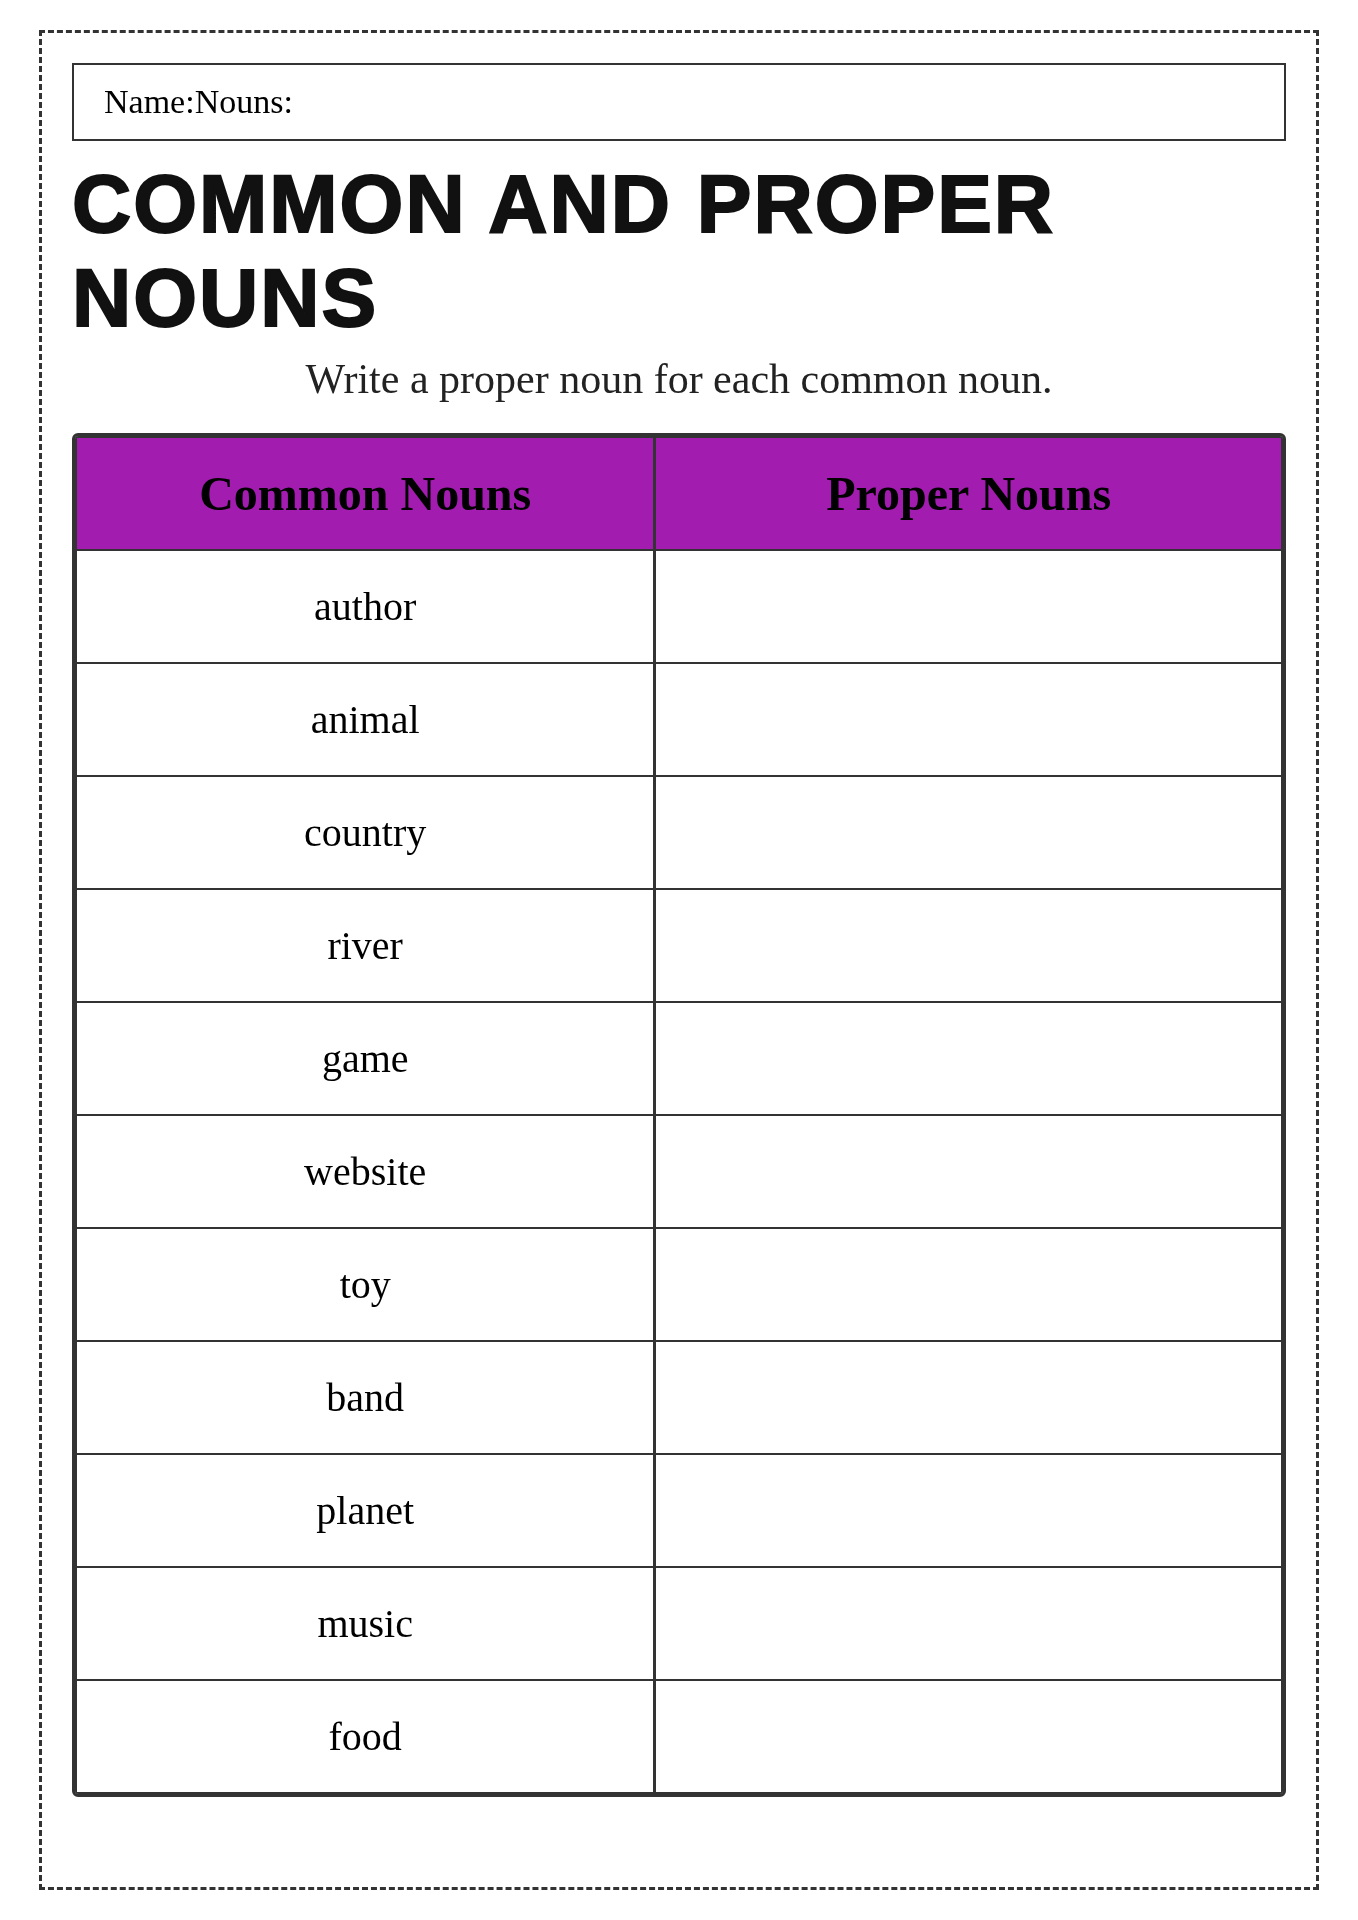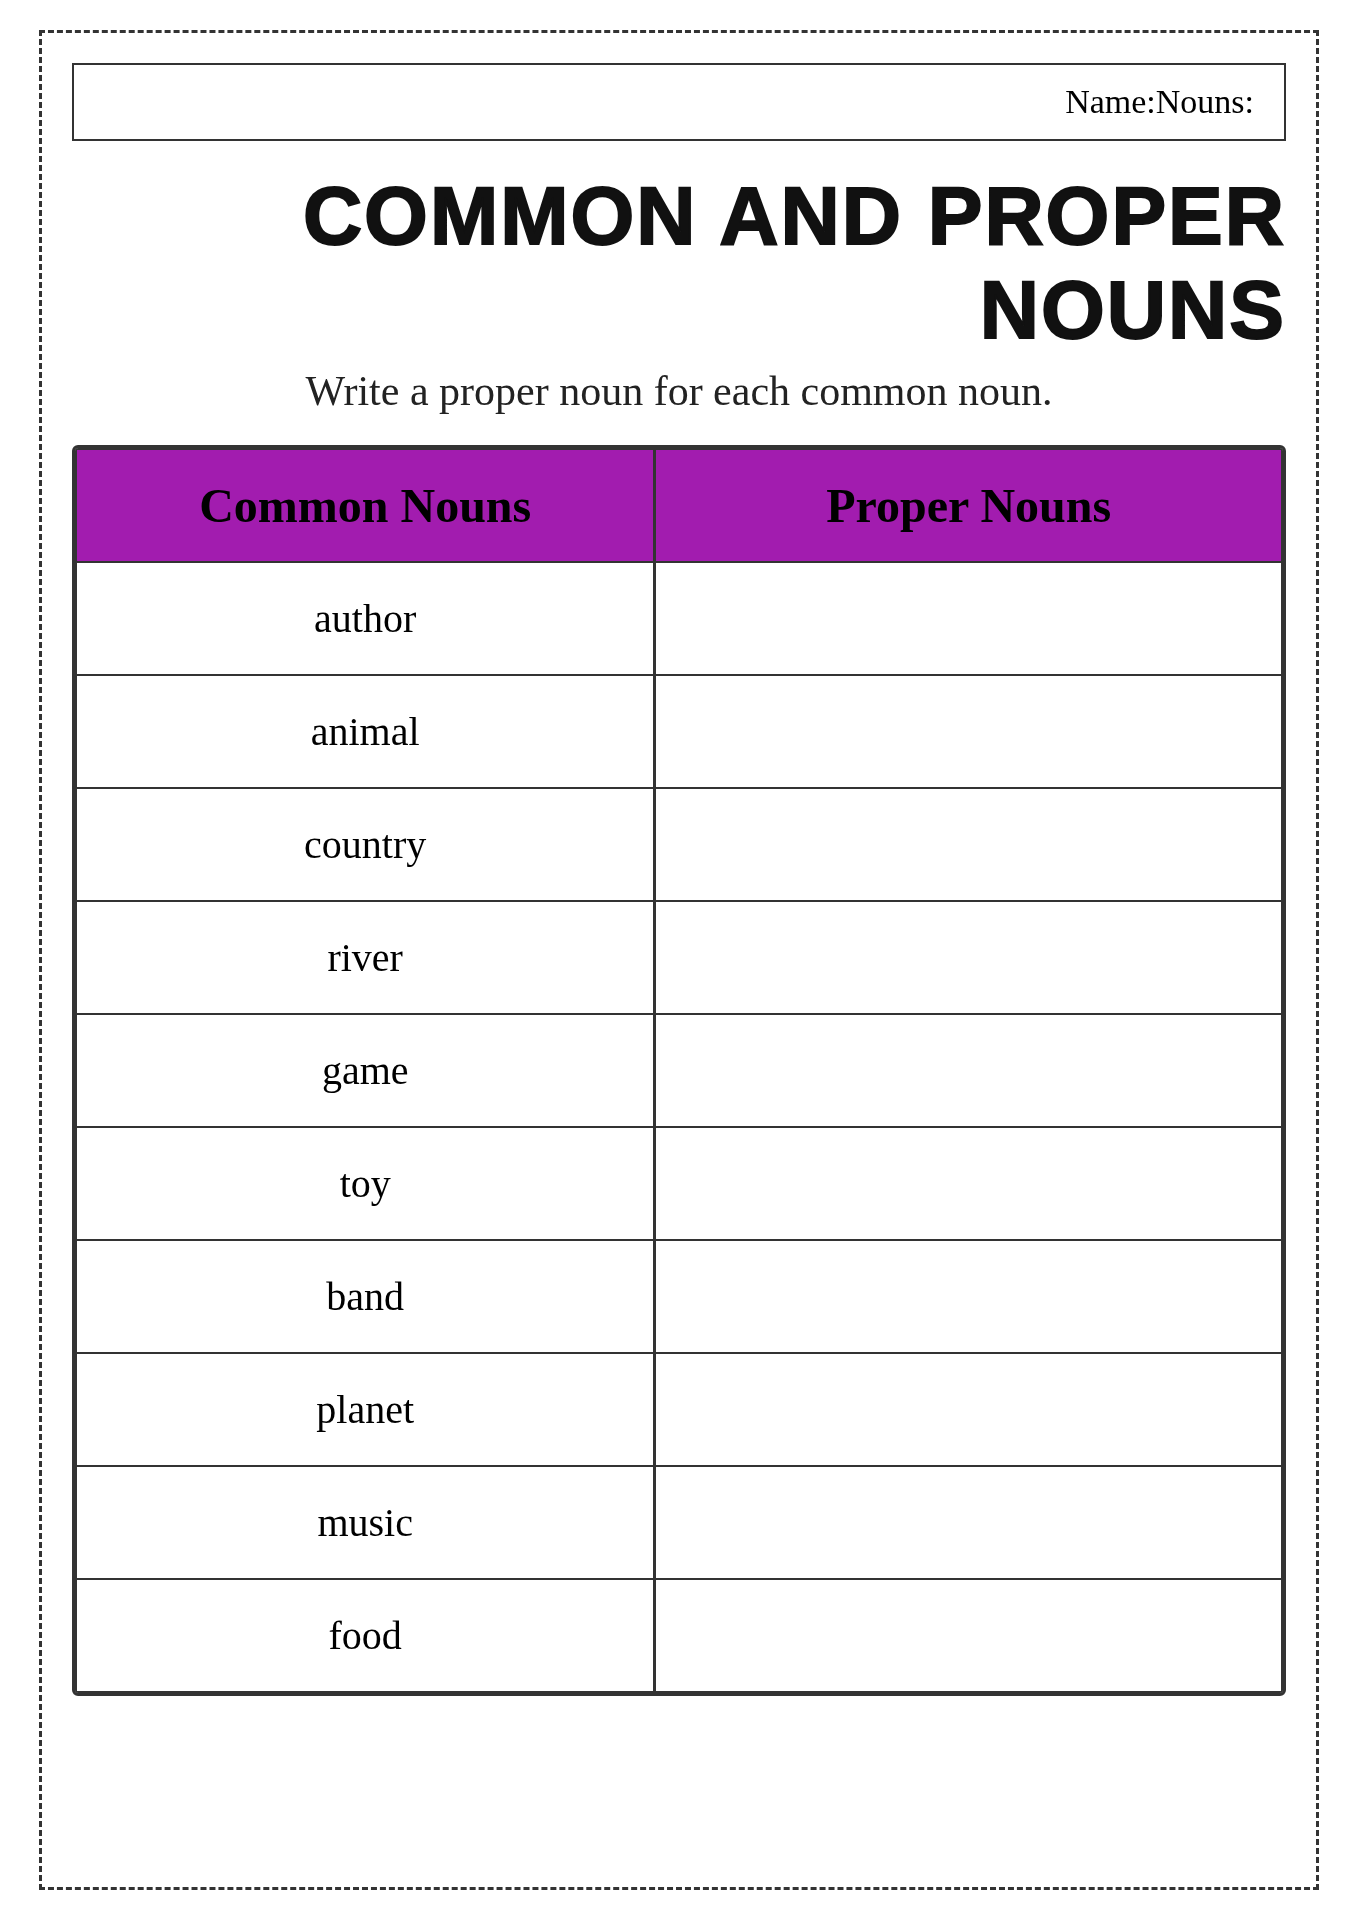--- a/index.html
+++ b/index.html
@@ -23,30 +23,30 @@
       width: 1280px;
       min-height: 1860px;
       border: 3px dashed #333;
       padding: 30px;
       background: #fff;
       position: relative;
     }
 
     .name-date-row {
       display: flex;
-      justify-content: flex-end;
+      justify-content: flex-start;
       border: 2.5px solid #333;
       padding: 18px 30px;
-      margin-bottom: 28px;
+      margin-bottom: 16px;
       font-size: 34px;
       font-family: 'Comic Sans MS', cursive;
     }
 
     .main-title {
-      text-align: right;
+      text-align: left;
       font-size: 82px;
       font-weight: 900;
       font-family: 'Arial Black', 'Impact', sans-serif;
       letter-spacing: 2px;
       color: #111;
       margin-bottom: 10px;
       text-transform: uppercase;
       -webkit-text-stroke: 2px #111;
     }
 
@@ -143,20 +143,24 @@
           </tr>
           <tr>
             <td>river</td>
             <td></td>
           </tr>
           <tr>
             <td>game</td>
             <td></td>
           </tr>
           <tr>
+            <td>website</td>
+            <td></td>
+          </tr>
+          <tr>
             <td>toy</td>
             <td></td>
           </tr>
           <tr>
             <td>band</td>
             <td></td>
           </tr>
           <tr>
             <td>planet</td>
             <td></td>

